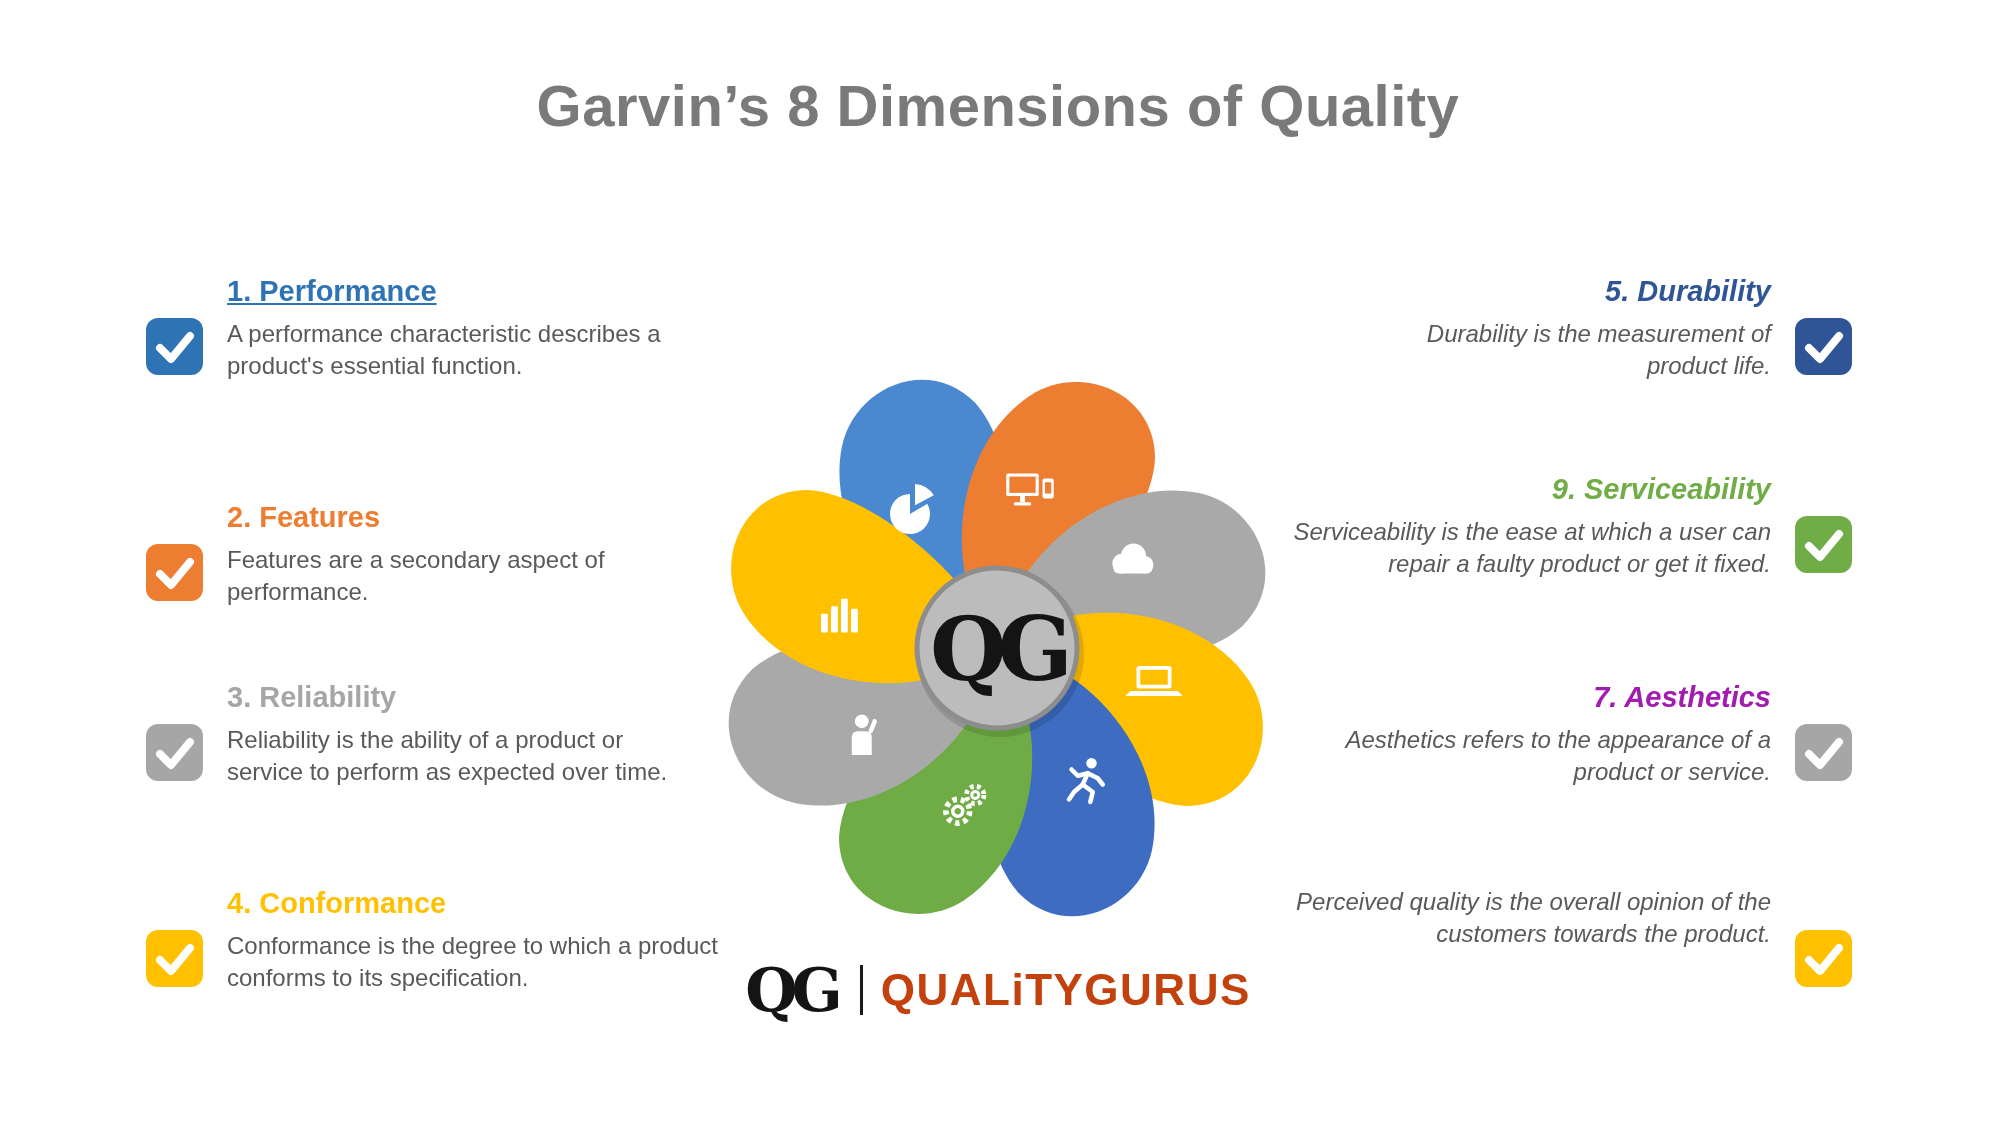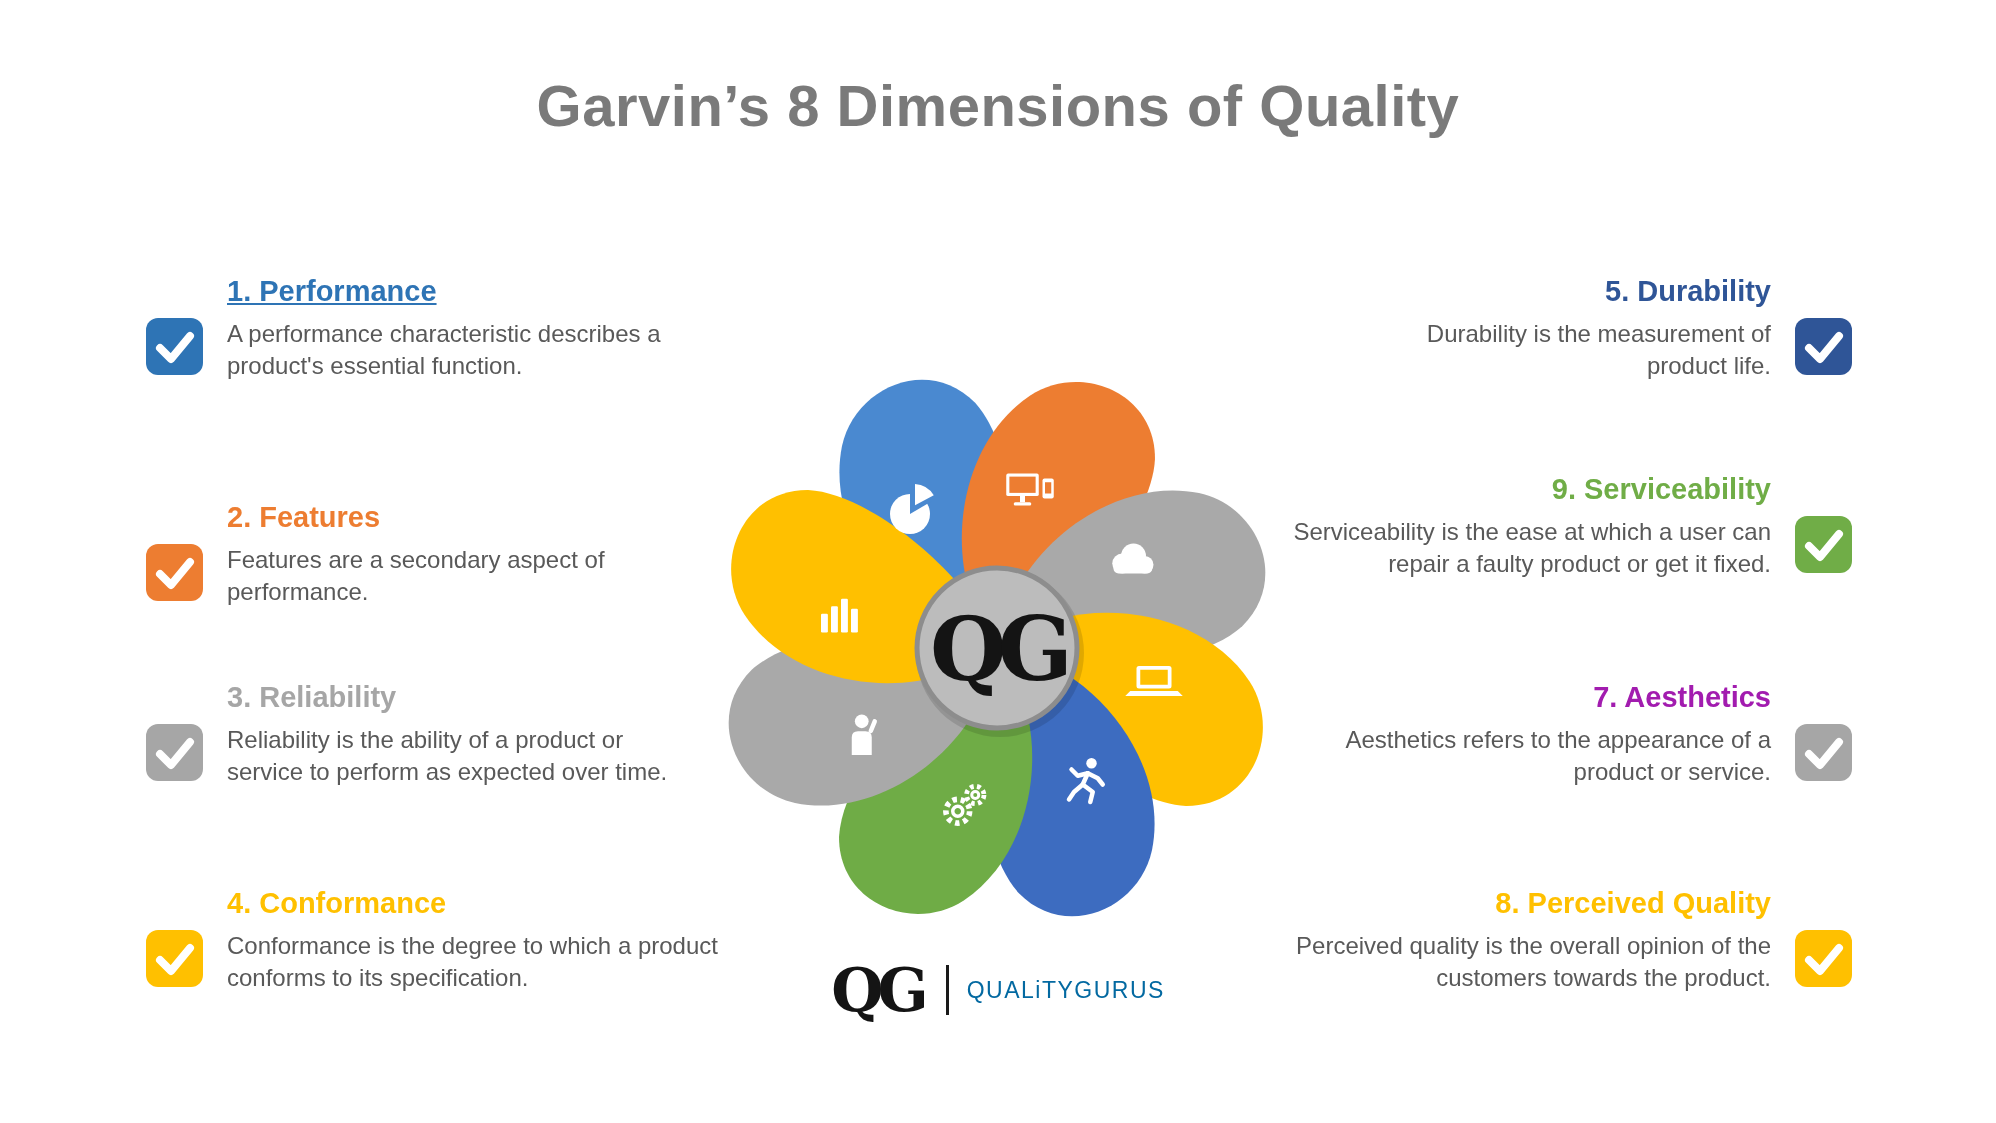--- a/index.html
+++ b/index.html
@@ -11,41 +11,41 @@
     position:relative;
     overflow:hidden;
   }
   .title {
     position:absolute; top:44px; left:0; width:100%;
     text-align:center; font-size:58px; font-weight:700;
     color:#7a7a7a; letter-spacing:0.5px;margin-top:28px;
   }
   .item { position:absolute; display:flex; gap:24px; align-items:flex-start; }
   .item-left  { left:146px; }
-  .item-right { right:144px; }
+  .item-right { right:144px;font-style:italic; }
   .check { width:57px; height:57px; flex:0 0 57px; margin-top:44px; display:block; }
   .item-right .txt { display:flex; flex-direction:column; align-items:flex-end; text-align:right; }
   .ttl { font-size:29px; font-weight:700; margin-bottom:10px; line-height:34px; white-space:nowrap; }
   .desc { font-size:24px; line-height:32px; color:#595959; max-width:500px; }
   .flower { position:absolute; left:667px; top:318px; width:660px; height:660px; }
   .qg-center {
     font-family:"DejaVu Serif","Liberation Serif",serif;
     font-weight:700; font-size:88px; letter-spacing:-9px; fill:#141414;
   }
   .footer {
     position:absolute; top:960px; left:0; width:100%;
     display:flex; justify-content:center; align-items:center; gap:18px;
   }
   .footer-qg {
     font-family:"DejaVu Serif","Liberation Serif",serif;
     font-weight:700; font-size:60px; letter-spacing:-6px;
     color:#141414; line-height:1; padding-right:5px;
   }
   .footer-divider { width:3px; height:50px; background:#1a1a1a; }
-  .footer-brand { font-size:23px; font-weight:400; letter-spacing:1.5px; color:#0369a1; }
+  .footer-brand { font-size:44px; font-weight:700; letter-spacing:1.5px; color:#c2410c; }
 </style>
 </head>
 <body>
 
 <h1 class="title">Garvin’s 8 Dimensions of Quality</h1>
 
 <div class="item item-left" style="top:274px">
   <svg class="check" viewBox="0 0 57 57">
     <rect width="57" height="57" rx="12" fill="#2E74B5"></rect>
     <path d="M14 30 L25 41 L44 18" fill="none" stroke="#fff" stroke-width="8" stroke-linecap="round" stroke-linejoin="round"></path>
@@ -117,21 +117,20 @@
     <div class="desc">Aesthetics refers to the appearance of a product or service.</div>
   </div>
   <svg class="check" viewBox="0 0 57 57">
     <rect width="57" height="57" rx="12" fill="#A6A6A6"></rect>
     <path d="M14 30 L25 41 L44 18" fill="none" stroke="#fff" stroke-width="8" stroke-linecap="round" stroke-linejoin="round"></path>
   </svg>
 </div>
 
 <div class="item item-right" style="top:886px">
   <div class="txt">
-    <div class="ttl" style="color: rgb(255, 192, 0);">8. Perceived Quality</div>
     <div class="desc">Perceived quality is the overall opinion of the customers towards the product.</div>
   </div>
   <svg class="check" viewBox="0 0 57 57">
     <rect width="57" height="57" rx="12" fill="#FFC000"></rect>
     <path d="M14 30 L25 41 L44 18" fill="none" stroke="#fff" stroke-width="8" stroke-linecap="round" stroke-linejoin="round"></path>
   </svg>
 </div>
 
 <svg class="flower" viewBox="-330 -330 660 660">
   <defs>

